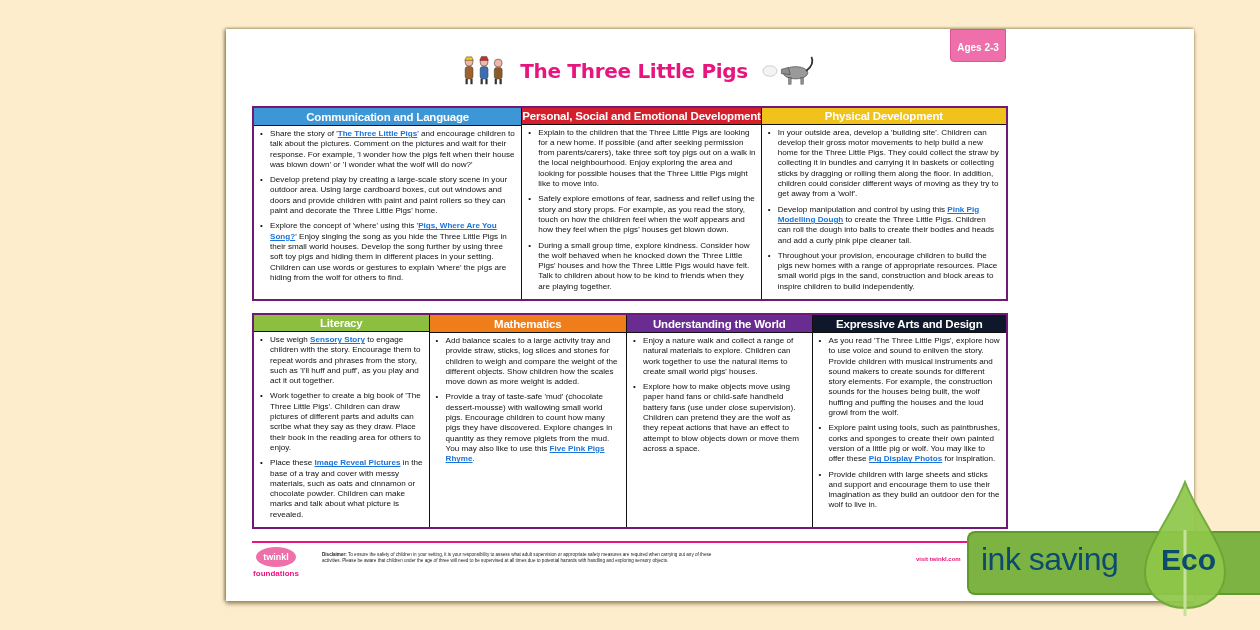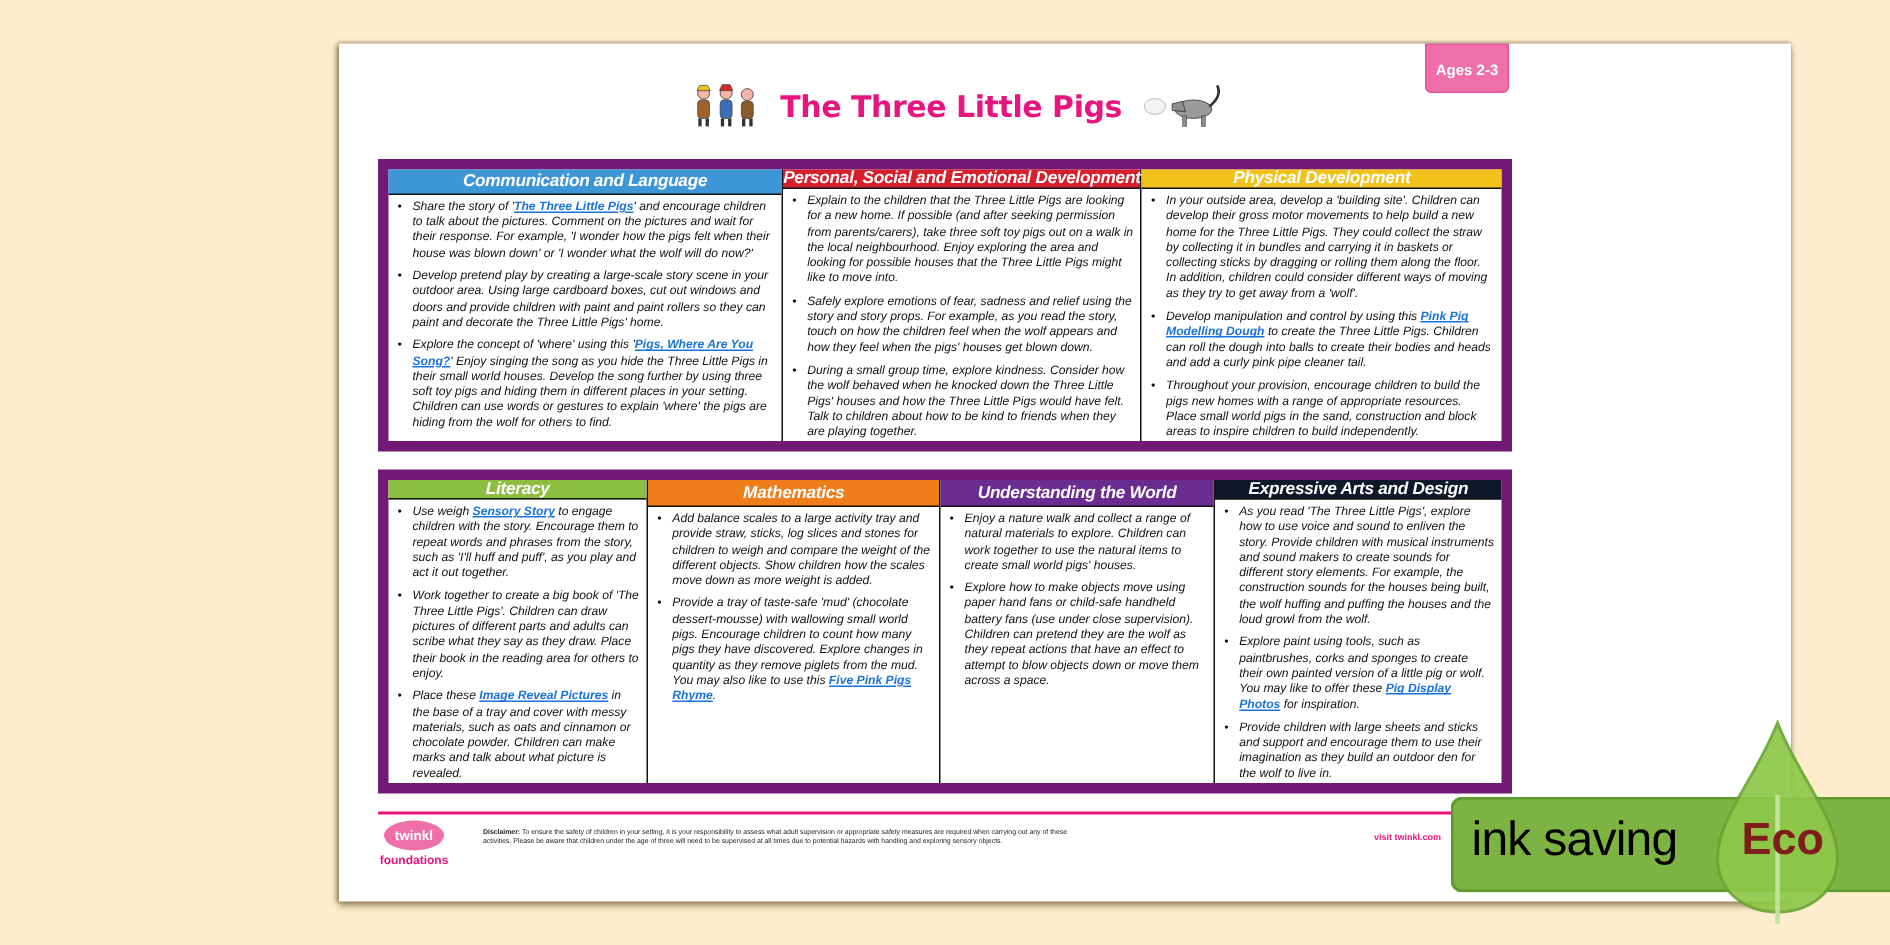--- a/index.html
+++ b/index.html
@@ -25,21 +25,21 @@
     display: flex; align-items: center;
   }
   .title-row .pigs { width: 50px; height: 36px; margin-right: 14px; }
   .title-row h1 {
     color: #e8157f; font-size: 20px; font-weight: bold; white-space: nowrap; margin-right: 14px;
     font-family: "DejaVu Sans", sans-serif; letter-spacing: -0.3px;
   }
   .title-row .wolf { width: 68px; height: 36px; }
 
   .grid {
-    position: absolute; border: 7px solid #701a75; display: flex; font-style: italic;
+    position: absolute; border: 2px solid #701a75; display: flex;
   }
   .grid.top { left: 26px; top: 77px; width: 756px; height: 195px; }
   .grid.bottom { left: 26px; top: 284px; width: 756px; height: 216px; }
 
   .col { border-right: 1px solid #111; display: flex; flex-direction: column; }
   .col:last-child { border-right: none; }
 
   .col-head {
     height: 18px; color: #fff; font-weight: bold; font-size: 11.5px;
     display: flex; align-items: center; justify-content: center;
@@ -70,25 +70,25 @@
   .visit {
     position: absolute; left: 690px; top: 527px; font-size: 6px; color: #e8157f; font-weight: bold;
   }
 
   .eco {
     position: absolute; left: 967px; top: 531px; width: 293px; height: 64px;
     background: #7cb342; border-radius: 8px 0 0 8px;
     border: 2px solid #5f9a2c; border-right: none;
   }
   .eco .txt {
-    position: absolute; left: 12px; top: 8px; color: #000000; font-size: 32px;
+    position: absolute; left: 12px; top: 8px; color: #0c4a6e; font-size: 32px;
     font-family: "Liberation Sans", sans-serif; letter-spacing: -0.5px;
   }
   .eco .eco-label {
-    position: absolute; left: 192px; top: 10px; color: #7f1d1d; font-size: 30px; font-weight: bold;
+    position: absolute; left: 192px; top: 10px; color: #0c4a6e; font-size: 30px; font-weight: bold;
     z-index: 3;
   }
   .leaf {
     position: absolute; left: 1140px; top: 480px; width: 90px; height: 136px; z-index: 2;
   }
 </style>
 </head>
 <body>
 
 <div class="page">

